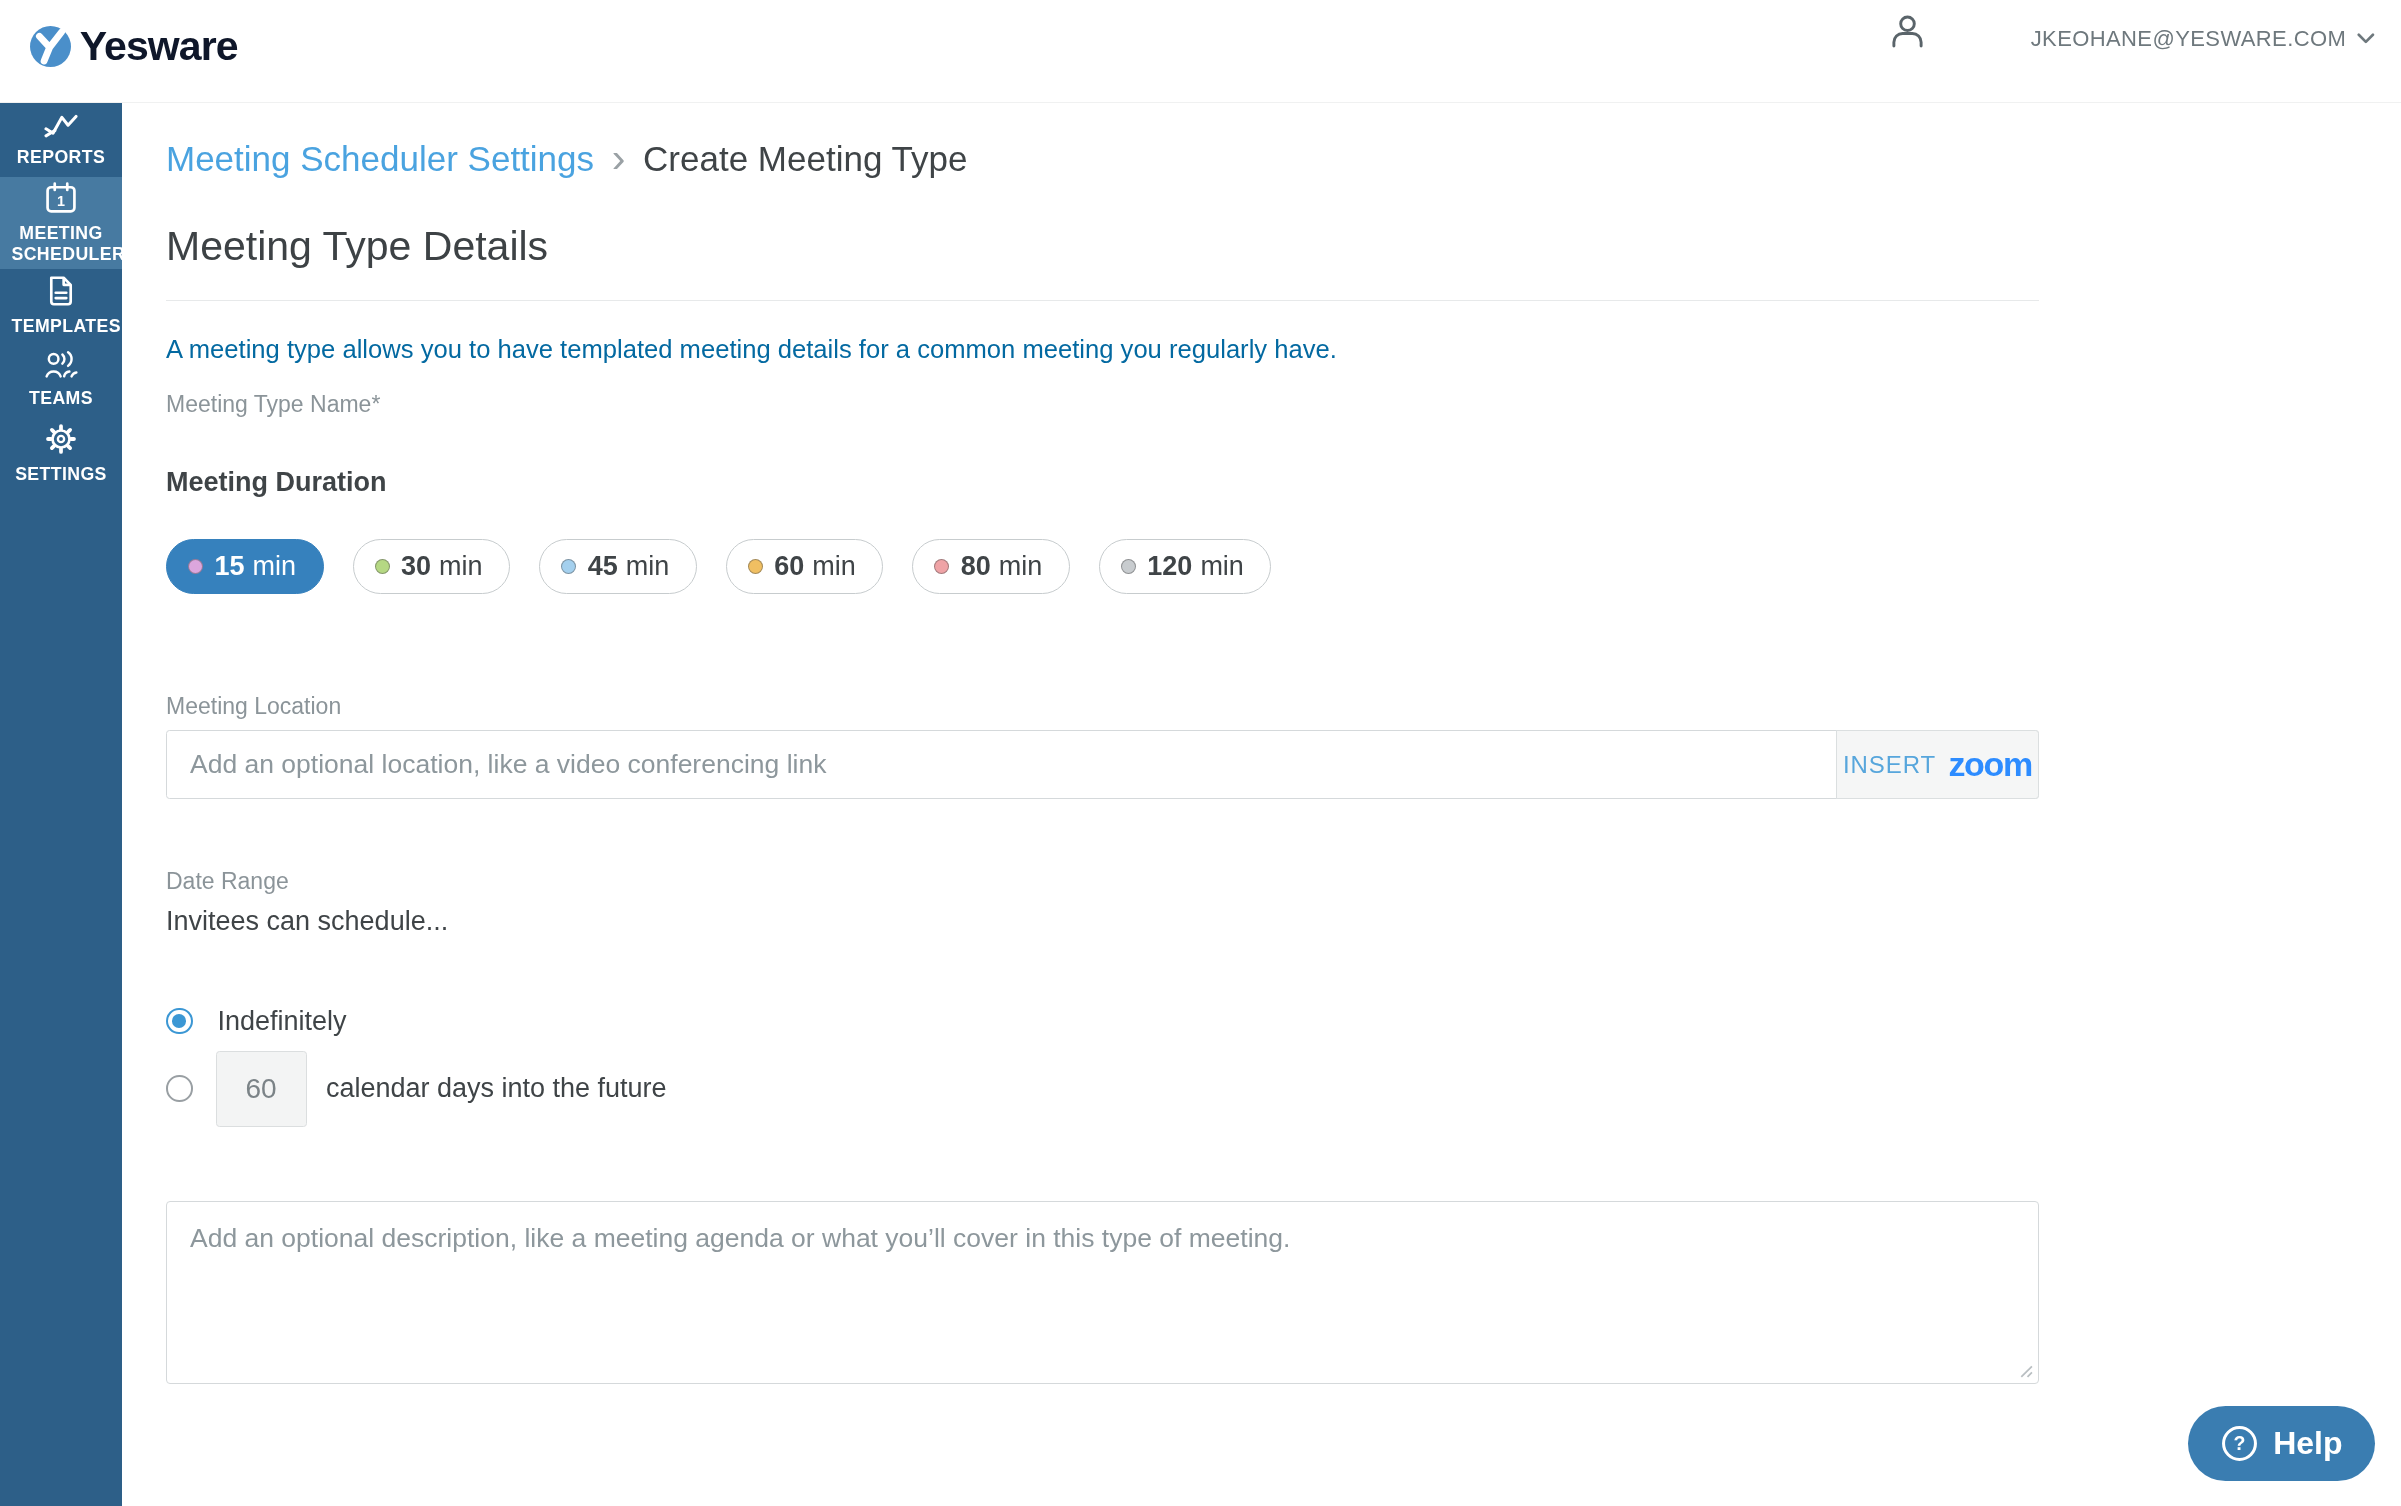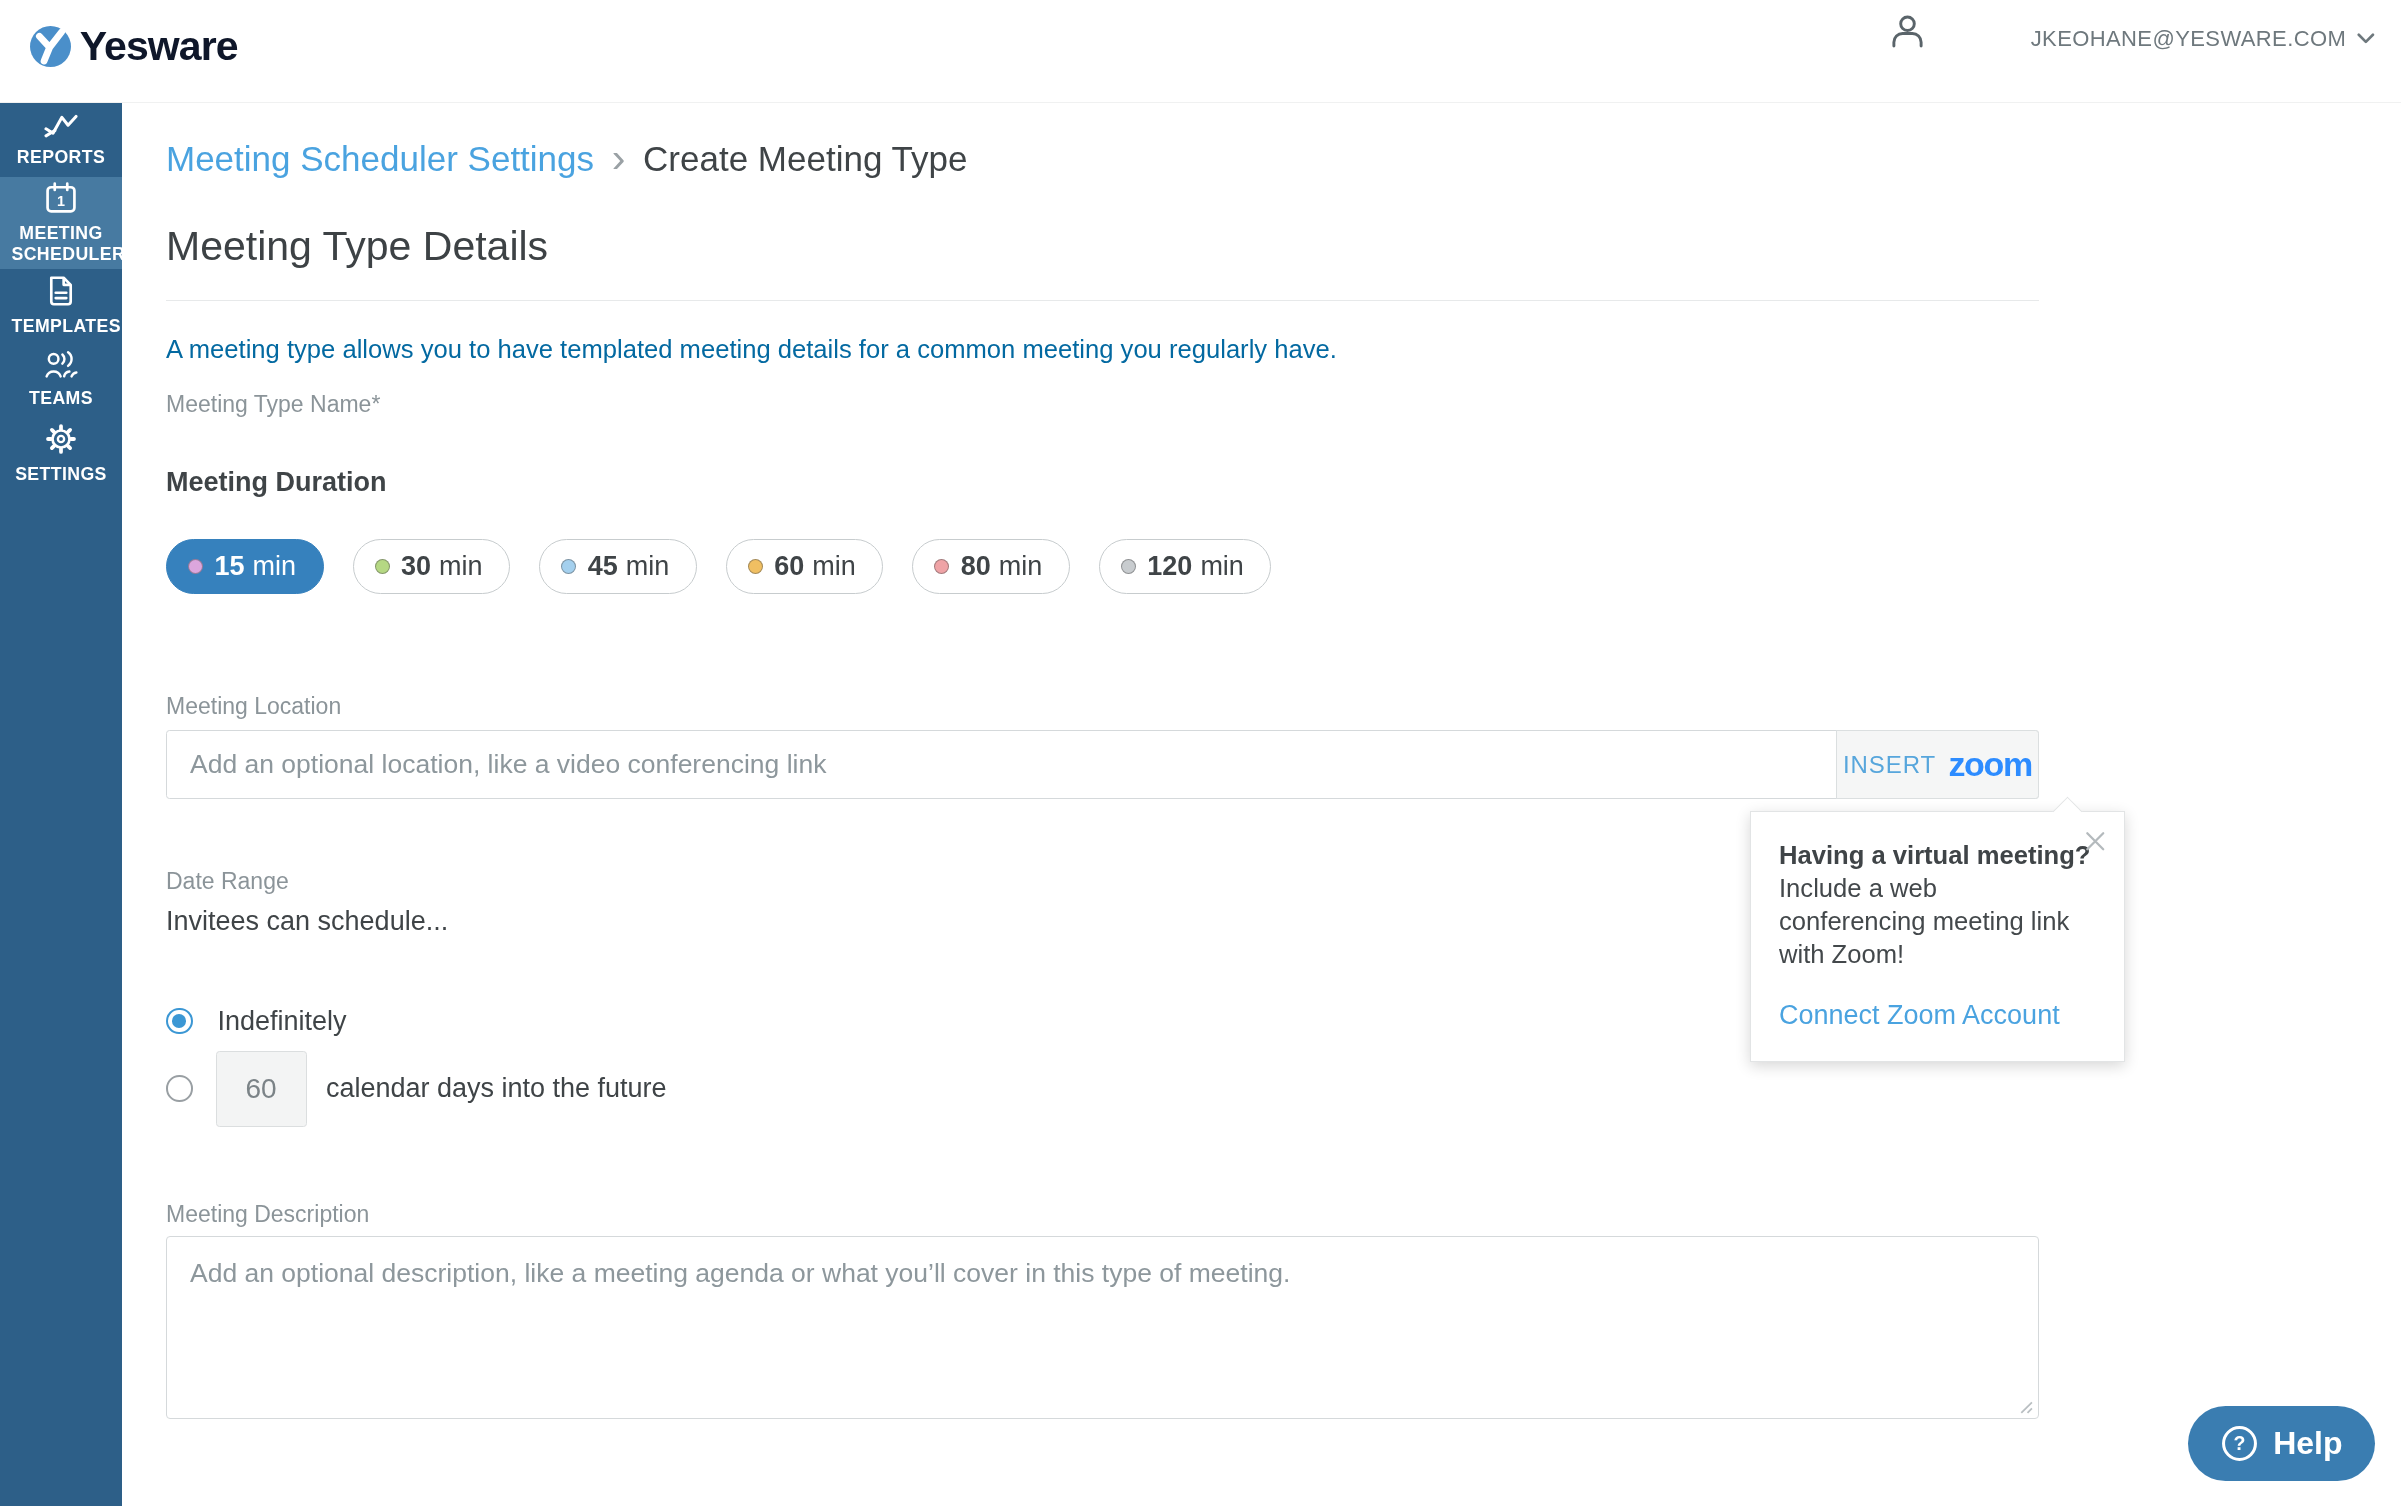--- a/index.html
+++ b/index.html
@@ -218,52 +218,40 @@
 
     <div class="location">
       <div class="field-label">Meeting Location</div>
       <div class="loc-wrap">
         <input class="text-input" type="text" placeholder="Add an optional location, like a video conferencing link" style="">
         <div class="insert-btn">
           <span class="insert-word">INSERT</span>
           <span class="zoom-word">zoom</span>
         </div>
 
-        <div class="zoom-popover">
-          <div class="arrow"></div>
-          <div class="popover-close">
-            <svg width="26.5" height="26.5" viewBox="0 0 30 30">
-              <path d="M6 6 L24 24 M24 6 L6 24" stroke="#b4babd" stroke-width="2.6" stroke-linecap="round"></path>
-            </svg>
-          </div>
-          <div class="popover-title">Having a virtual meeting?</div>
-          <div class="popover-body">Include a web conferencing meeting link with Zoom!</div>
-          <a class="popover-link">Connect Zoom Account</a>
-        </div>
       </div>
     </div>
 
     <div class="date-range">
       <div class="field-label">Date Range</div>
       <div class="dr-lead">Invitees can schedule...</div>
 
       <div class="radio-row1">
         <span class="radio checked"></span>
         <span class="radio-label">Indefinitely</span>
       </div>
 
       <div class="radio-row2">
         <span class="radio"></span>
         <span class="days-box">60</span>
         <span class="days-suffix">calendar days into the future</span>
       </div>
     </div>
 
     <div class="description">
-      <div class="field-label">Meeting Description</div>
       <div class="ta-wrap">
         <textarea class="text-area" placeholder="Add an optional description, like a meeting agenda or what you’ll cover in this type of meeting." style=""></textarea>
         <span class="resize-corner">
           <svg width="17.7" height="17.7" viewBox="0 0 20 20">
             <path d="M18 6 L6 18 M18 13 L13 18" stroke="#b9bfc2" stroke-width="2"></path>
           </svg>
         </span>
       </div>
     </div>
 

